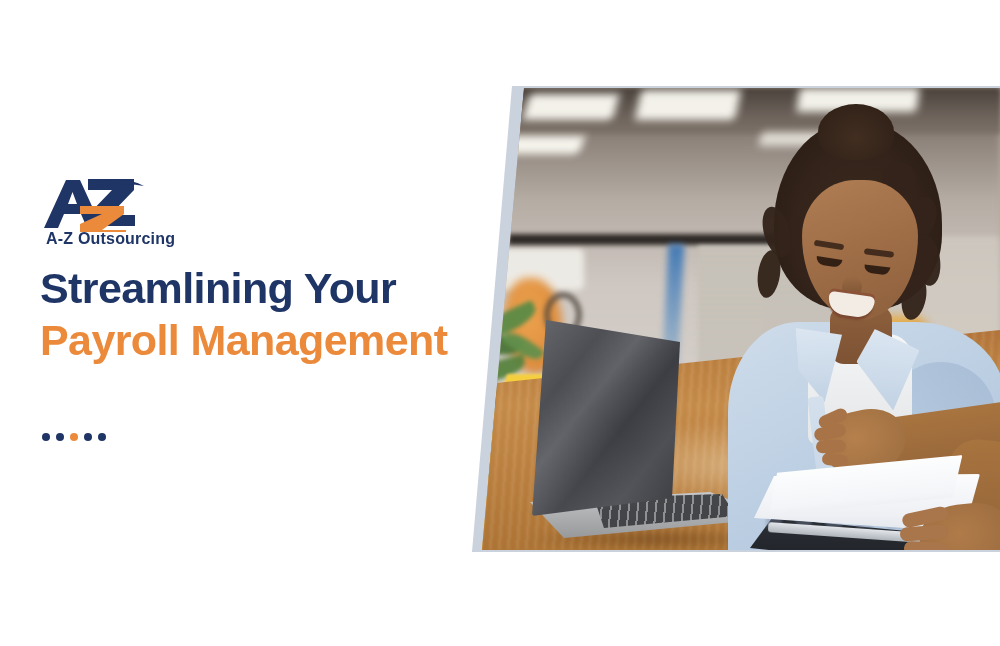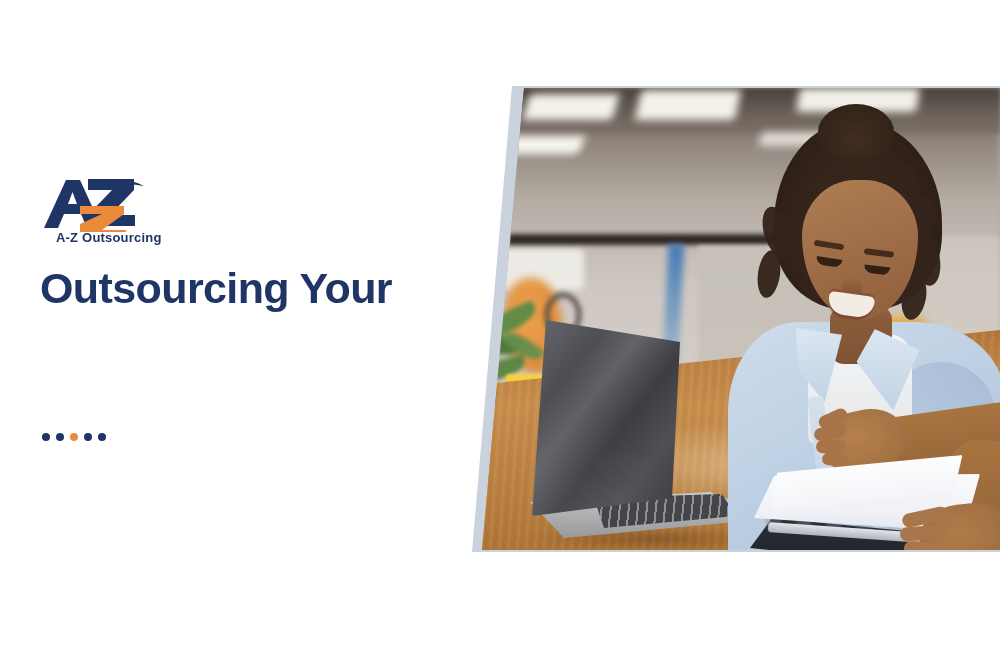--- a/index.html
+++ b/index.html
@@ -40,23 +40,23 @@
     height: 76px;
   }
   .logo-mark {
     position: relative;
     width: 110px;
     height: 56px;
   }
   .logo-svg { display: block; }
   .logo-tagline {
     position: absolute;
-    left: 16px;
+    left: 6px;
     top: 54px;
-    font-size: 13px;
+    font-size: 16px;
     font-weight: 700;
     letter-spacing: 0.2px;
     color: #1f3566;
     white-space: nowrap;
   }
 
   
   .headline {
     position: absolute;
     left: 40px;
@@ -597,21 +597,22 @@
 
           <path d="M58 6 Q86 0 104 10 Q86 6 60 11 Z" fill="#1f3566"></path>
 
           <path d="M40 30 L84 30 L84 38 L62 54 L86 54 L86 56 L40 56 L40 48 L62 38 L40 38 Z" fill="#ec8a3c"></path>
         </svg>
       </div>
       <div class="logo-tagline">A-Z Outsourcing</div>
     </div>
 
     <div class="headline">
-      <span class="headline-line line-navy">Outsourcing Your</span>
+      <span class="headline-line line-navy">Streamlining Your</span>
+      <span class="headline-line line-orange">Payroll Management</span>
     </div>
 
     <div class="dots">
       <span class="dot"></span>
       <span class="dot"></span>
       <span class="dot accent"></span>
       <span class="dot"></span>
       <span class="dot"></span>
     </div>
   </div>

